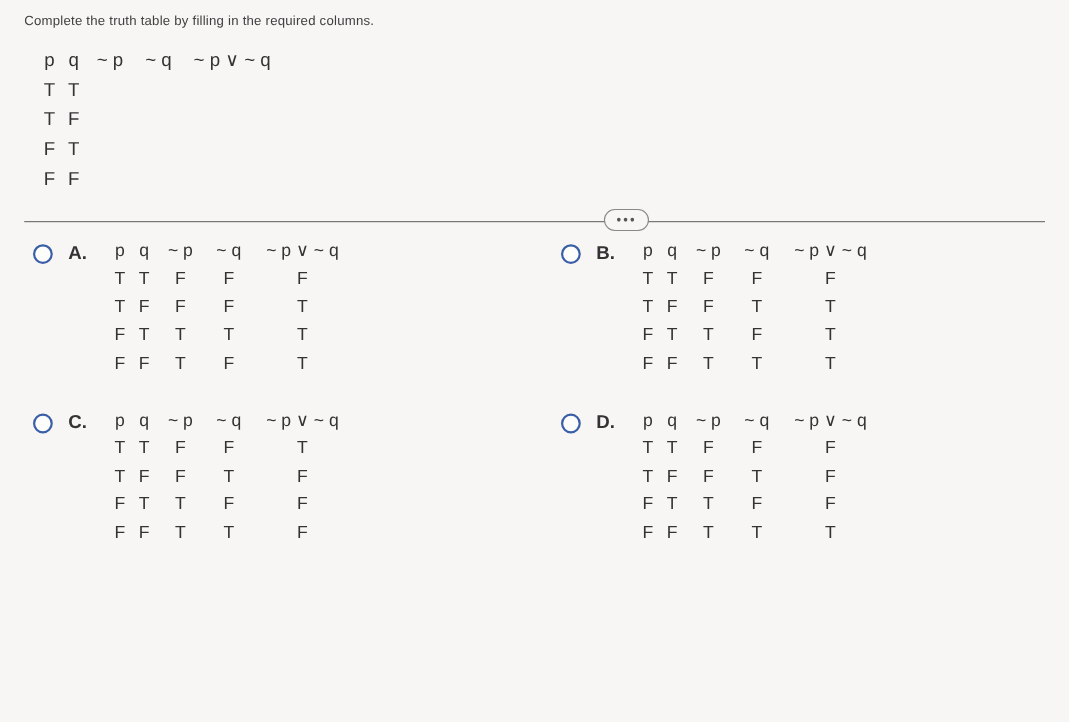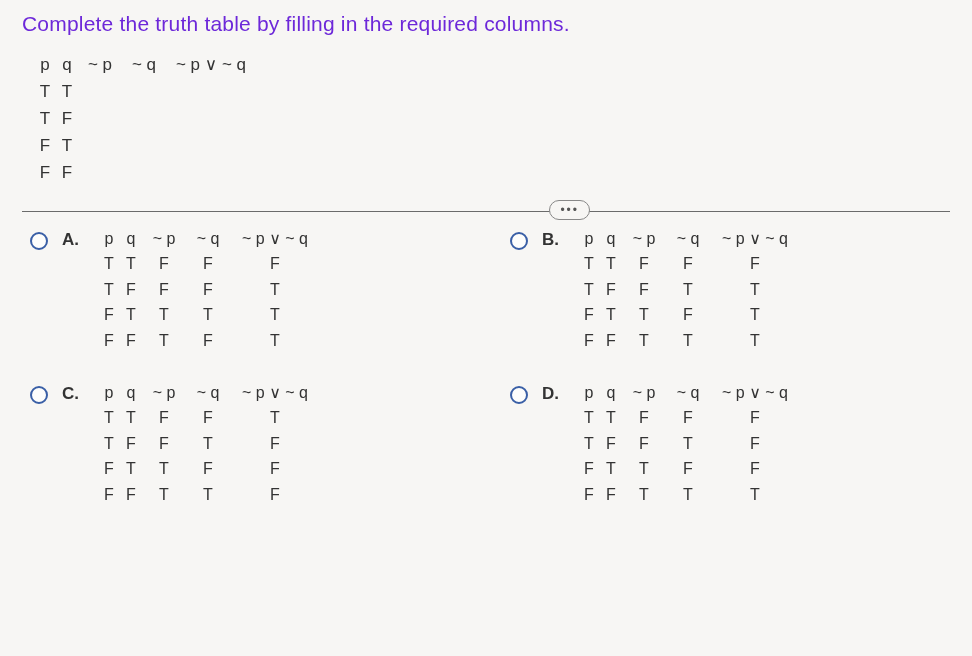--- a/index.html
+++ b/index.html
@@ -8,24 +8,24 @@
     width: 972px; height: 656px;
     font-family: Arial, Helvetica, sans-serif;
     background: #f7f6f4;
     color: #2a2a2a;
     overflow: hidden;
   }
   .page {
     padding: 12px 22px 0 22px;
   }
   .prompt {
-    font-size: 21px;
+    font-size: 12px;
     letter-spacing: 0.2px;
     margin-bottom: 16px;
-    color: #6d28d9;
+    color: #404040;
   }
   .stem {
     margin-left: 12px;
     margin-bottom: 24px;
   }
   .tbl {
     border-collapse: collapse;
     font-size: 17px;
     color: #333;
   }

